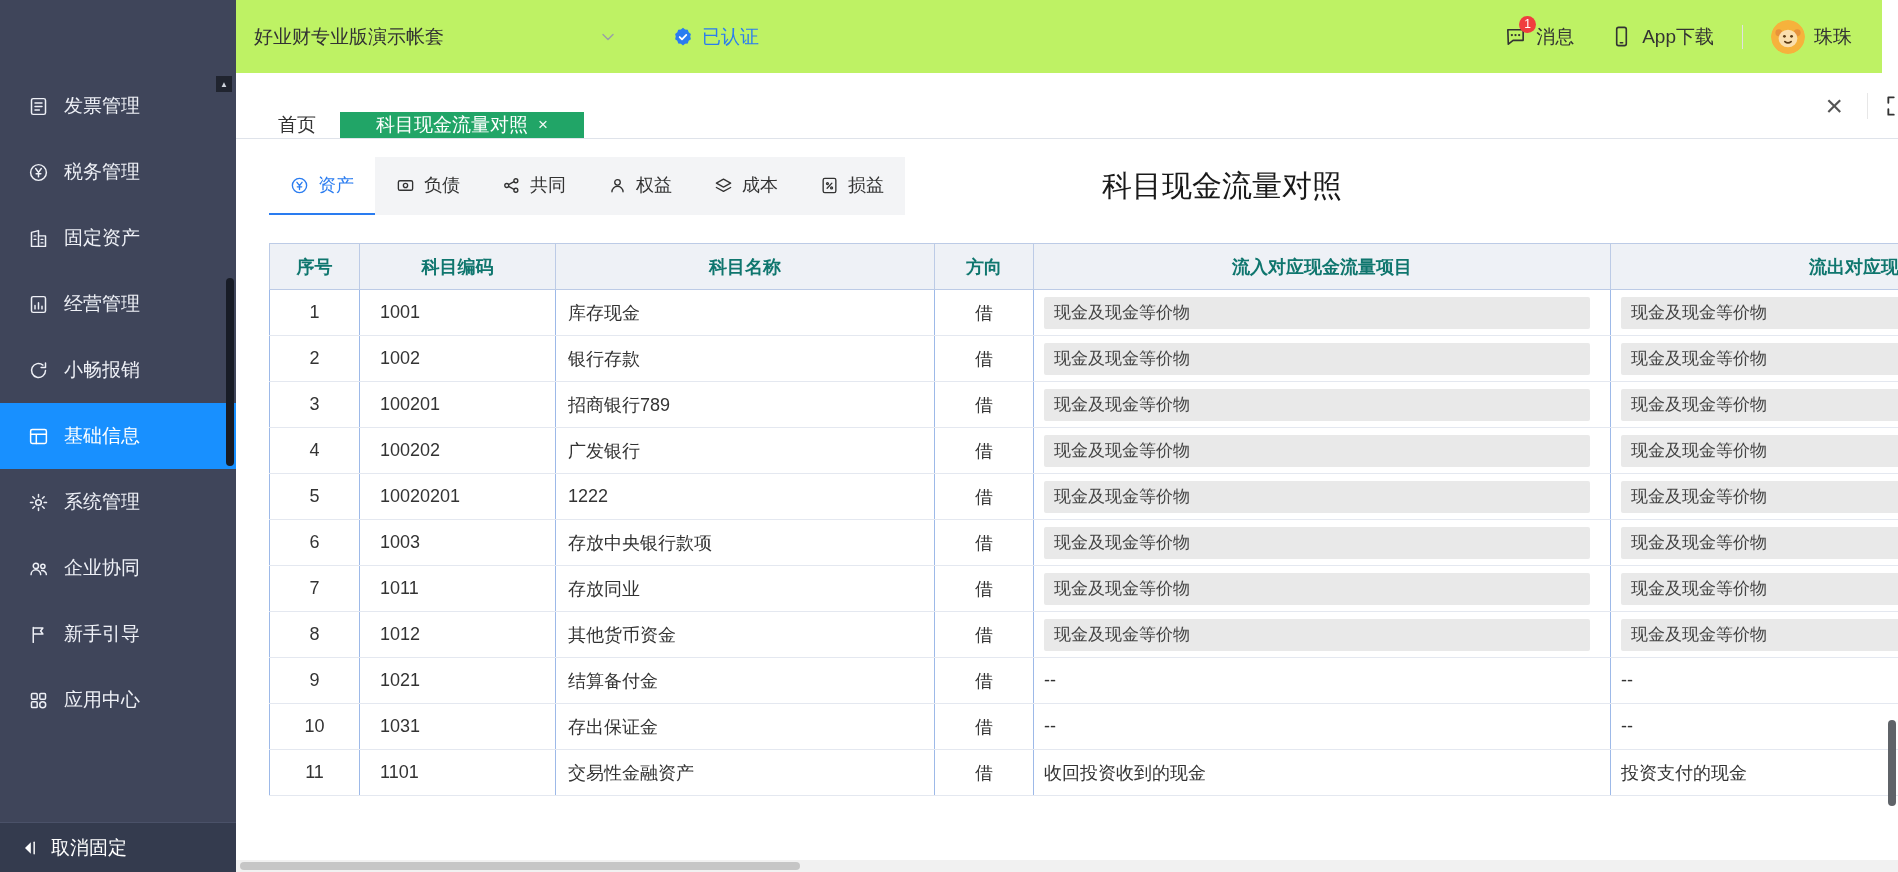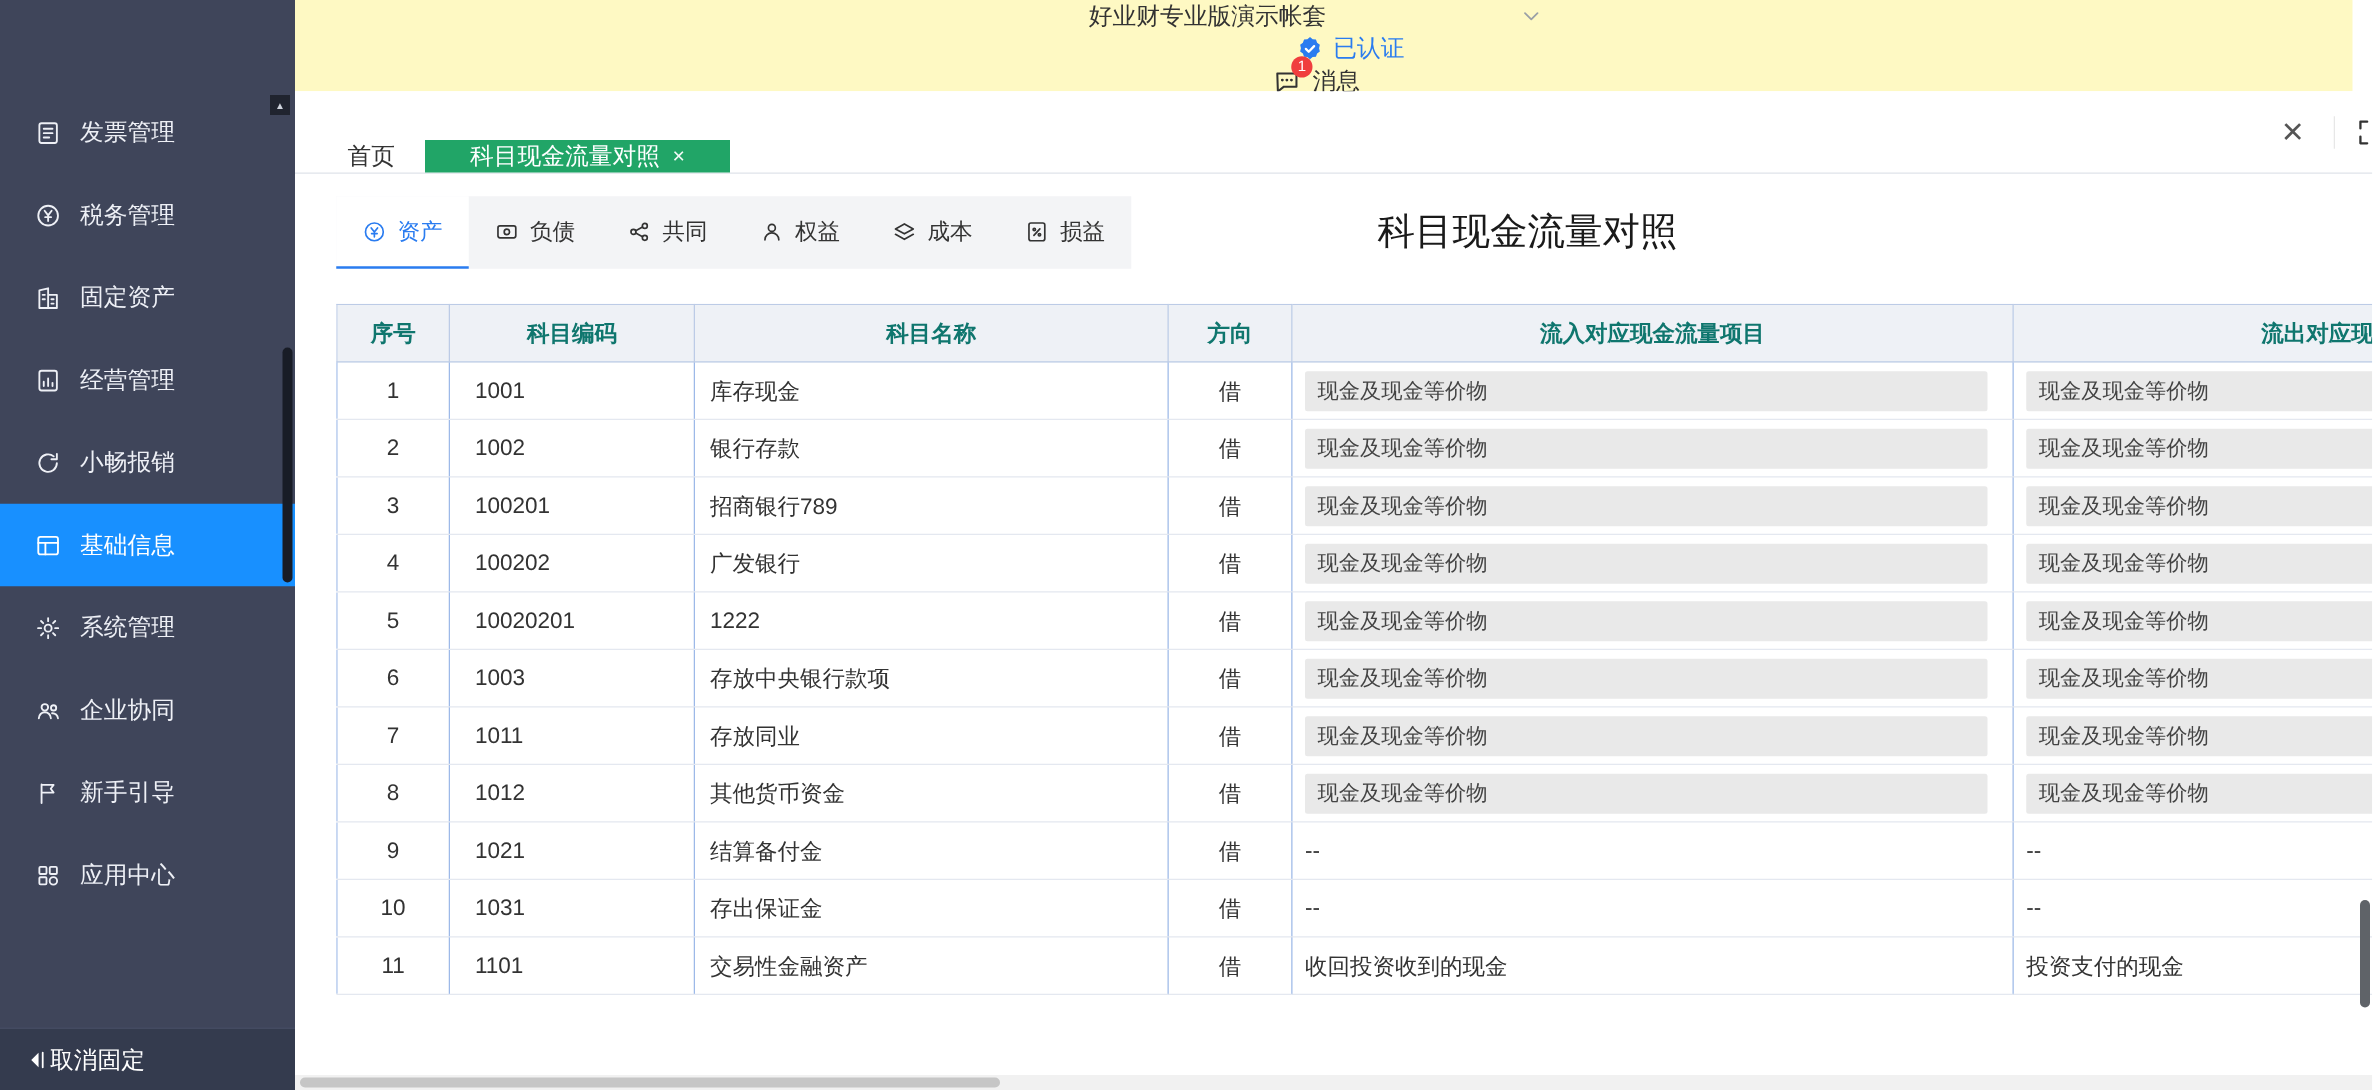--- a/index.html
+++ b/index.html
@@ -20,27 +20,27 @@
   .menu { position:absolute; top:73px; left:0; right:0; }
   .menu-item { height:66px; display:flex; align-items:center; gap:15px; padding-left:28px;
     color:#eef0f6; font-size:19px; cursor:pointer; }
   .menu-item.active { background:#1890ff; color:#fff; }
   .mi-icon { width:21px; height:21px; flex:0 0 21px; }
   .icon svg { width:100%; height:100%; display:block; fill:none; stroke:currentColor;
     stroke-width:1.7; stroke-linecap:round; stroke-linejoin:round; }
   .sidebar-thumb { position:absolute; top:278px; right:2px; width:8px; height:188px;
     background:#181c26; border-radius:4px; z-index:4; }
   .sidebar-footer { position:absolute; bottom:0; left:0; right:0; height:50px; background:#343b4e;
-    border-top:1px solid #4a5168; display:flex; align-items:center; padding-left:20px;
+    border-top:1px solid #4a5168; display:flex; align-items:center; gap:11px; padding-left:20px;
     color:#fff; font-size:19px; cursor:pointer; }
   .sf-icon { width:20px; height:20px; }
 
   
-  .topbar { position:absolute; left:236px; right:16px; top:0; height:73px; background:#fef9c3;
-    display:flex; align-items:center; padding:0 30px 0 18px; z-index:5;flex-direction:column; }
+  .topbar { position:absolute; left:236px; right:16px; top:0; height:73px; background:#bef264;
+    display:flex; align-items:center; padding:0 30px 0 18px; z-index:5; }
   .account-select { width:364px; display:flex; align-items:center; justify-content:space-between;
     font-size:19px; color:#333; cursor:pointer; }
   .chev { width:20px; height:20px; color:#9aa0a6; }
   .verified { margin-left:54px; display:flex; align-items:center; gap:8px; color:#2a7cf0;
     font-size:19px; cursor:pointer; }
   .vf-icon { width:22px; height:22px; }
   .topbar-spacer { flex:1; }
   .tb-group { display:flex; align-items:center; gap:9px; font-size:19px; color:#333; cursor:pointer; }
   .tb-icon { width:23px; height:23px; color:#333; position:relative; }
   .msg-wrap { position:relative; }

